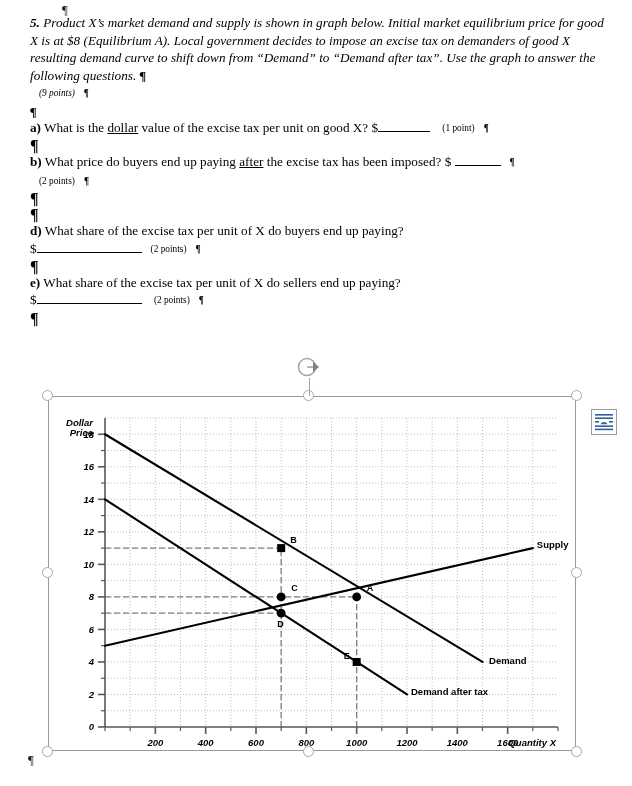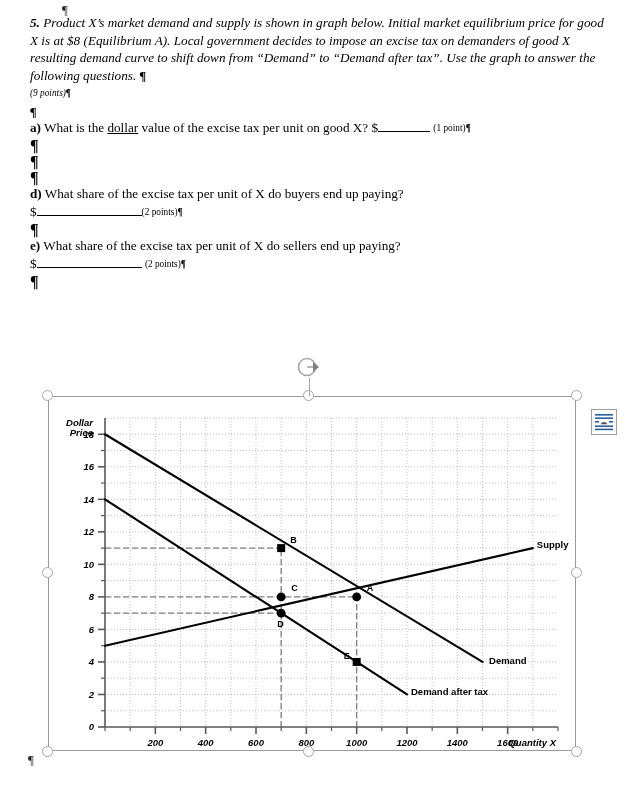--- a/index.html
+++ b/index.html
@@ -37,20 +37,21 @@
   .q-intro {
     font-size: 13.2px;
     line-height: 17.6px;
     font-style: italic;
   }
   .bold { font-weight: bold; }
   .u { text-decoration: underline; }
   .pts {
     font-size: 9.3px;
     vertical-align: 1px;
+    margin-left: 9px;
   }
   .blank-s { display:inline-block; border-bottom:1px solid #000; width:52px; }
   .blank-m { display:inline-block; border-bottom:1px solid #000; width:46px; }
   .blank-l { display:inline-block; border-bottom:1px solid #000; width:105px; }
   .spacer-line { height: 16px; }
 
   
   .left-pilcrow {
     position: absolute;
     font-size: 13px;
@@ -171,20 +172,25 @@
     <div class="spacer-line"><span class="pilcrow">¶</span></div>
   </div>
 
   <div class="para">
     <span class="bold">a)</span>
     <span>What is the </span><span class="u">dollar</span><span> value of the excise tax per unit on good X? $</span><span class="blank-s"></span>
     <span class="pts">(1 point)</span><span class="pilcrow pts">¶</span>
   </div>
   <div class="spacer-line"><span class="pilcrow">¶</span></div>
 
+  <div class="para">
+    <span class="bold">b)</span>
+    <span>What price do buyers end up paying </span><span class="u">after</span><span> the excise tax has been imposed? $ </span><span class="blank-m"></span><span class="pilcrow pts">¶</span>
+    <div><span class="pts">(2 points)</span><span class="pilcrow pts">¶</span></div>
+  </div>
   <div class="spacer-line"><span class="pilcrow">¶</span></div>
 
   <div class="spacer-line"><span class="pilcrow">¶</span></div>
 
   <div class="para">
     <span class="bold">d)</span>
     <span>What share of the excise tax per unit of X do buyers end up paying?</span>
     <div><span>$</span><span class="blank-l"></span><span class="pts">(2 points)</span><span class="pilcrow pts">¶</span></div>
   </div>
   <div class="spacer-line"><span class="pilcrow">¶</span></div>

